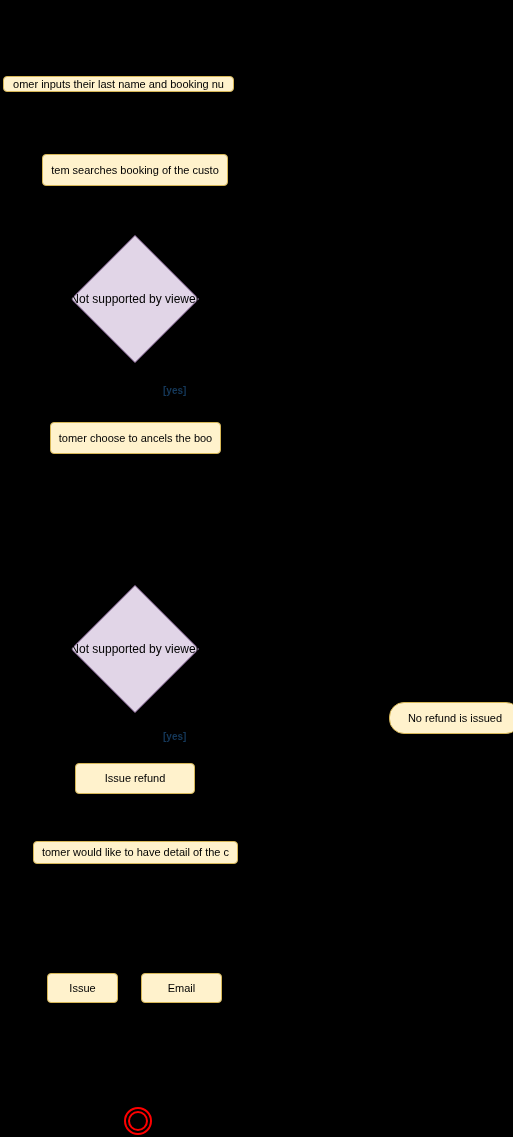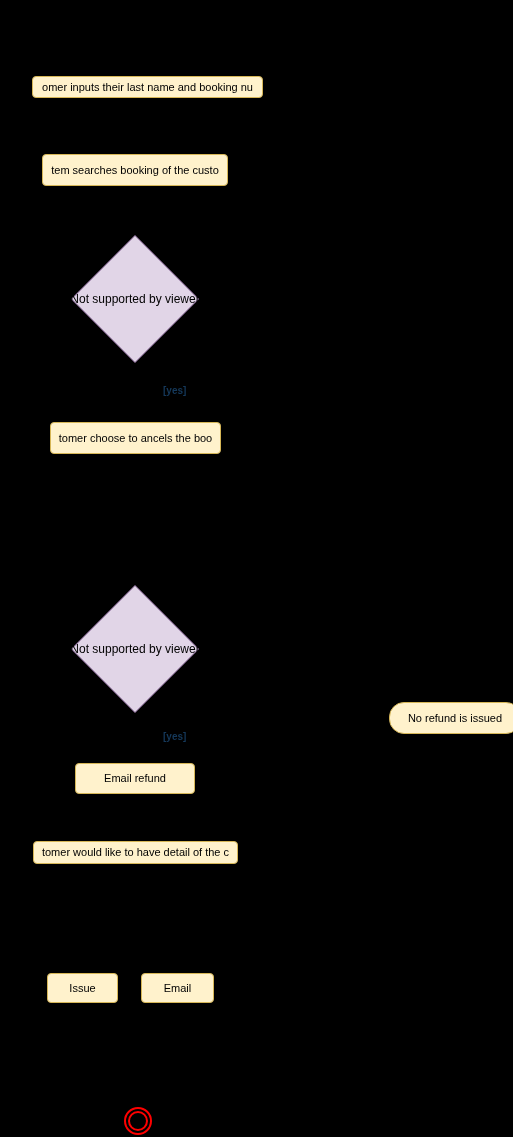--- a/index.html
+++ b/index.html
@@ -91,21 +91,21 @@
     border: 2px solid #ff0000;
     border-radius: 50%;
     box-sizing: border-box;
   }
 </style>
 </head>
 <body>
 
 <div id="canvas">
 
-<div class="node-box" style="left: 32px; top: 76px; width: 231px; height: 22px;">
+<div class="node-box" style="left: 3px; top: 76px; width: 231px; height: 16px;">
       <span class="label">omer inputs their last name and booking nu</span>
     </div>
     <div class="node-box" style="left: 42px; top: 154px; width: 186px; height: 32px;">
       <span class="label">tem searches booking of the custo</span>
     </div>
     <div class="node-diamond" style="left: 71px; top: 235px; width: 128px; height: 128px;">
       <svg class="diamond-shape" viewBox="0 0 128 128" preserveAspectRatio="none">
         <polygon points="64,0.5 127.5,64 64,127.5 0.5,64" fill="#e1d5e7" stroke="#9673a6" stroke-width="1"></polygon>
       </svg>
       <span class="label">Not supported by viewer</span>
@@ -116,29 +116,29 @@
     <div class="node-diamond" style="left: 71px; top: 585px; width: 128px; height: 128px;">
       <svg class="diamond-shape" viewBox="0 0 128 128" preserveAspectRatio="none">
         <polygon points="64,0.5 127.5,64 64,127.5 0.5,64" fill="#e1d5e7" stroke="#9673a6" stroke-width="1"></polygon>
       </svg>
       <span class="label">Not supported by viewer</span>
     </div>
     <div class="node-box" style="left: 389px; top: 702px; width: 132px; height: 32px; border-radius: 15px;">
       <span class="label">No refund is issued</span>
     </div>
     <div class="node-box" style="left: 75px; top: 763px; width: 120px; height: 31px;">
-      <span class="label">Email refund</span>
+      <span class="label">Issue refund</span>
     </div>
     <div class="node-box" style="left: 33px; top: 841px; width: 205px; height: 23px;">
       <span class="label">tomer would like to have detail of the c</span>
     </div>
     <div class="node-box" style="left: 47px; top: 973px; width: 71px; height: 30px;">
       <span class="label">Issue</span>
     </div>
-    <div class="node-box" style="left: 141px; top: 973px; width: 73px; height: 30px;">
+    <div class="node-box" style="left: 141px; top: 973px; width: 81px; height: 30px;">
       <span class="label">Email</span>
     </div>
     <div class="edge-label" style="left: 147px; top: 385px;">[yes]</div>
     <div class="edge-label" style="left: 147px; top: 731px;">[yes]</div>
     <div class="node-end" style="left: 124px; top: 1107px; width: 28px; height: 28px;">
       <div class="inner-ring"></div>
     </div>
   </div>
 
 </body></html>

